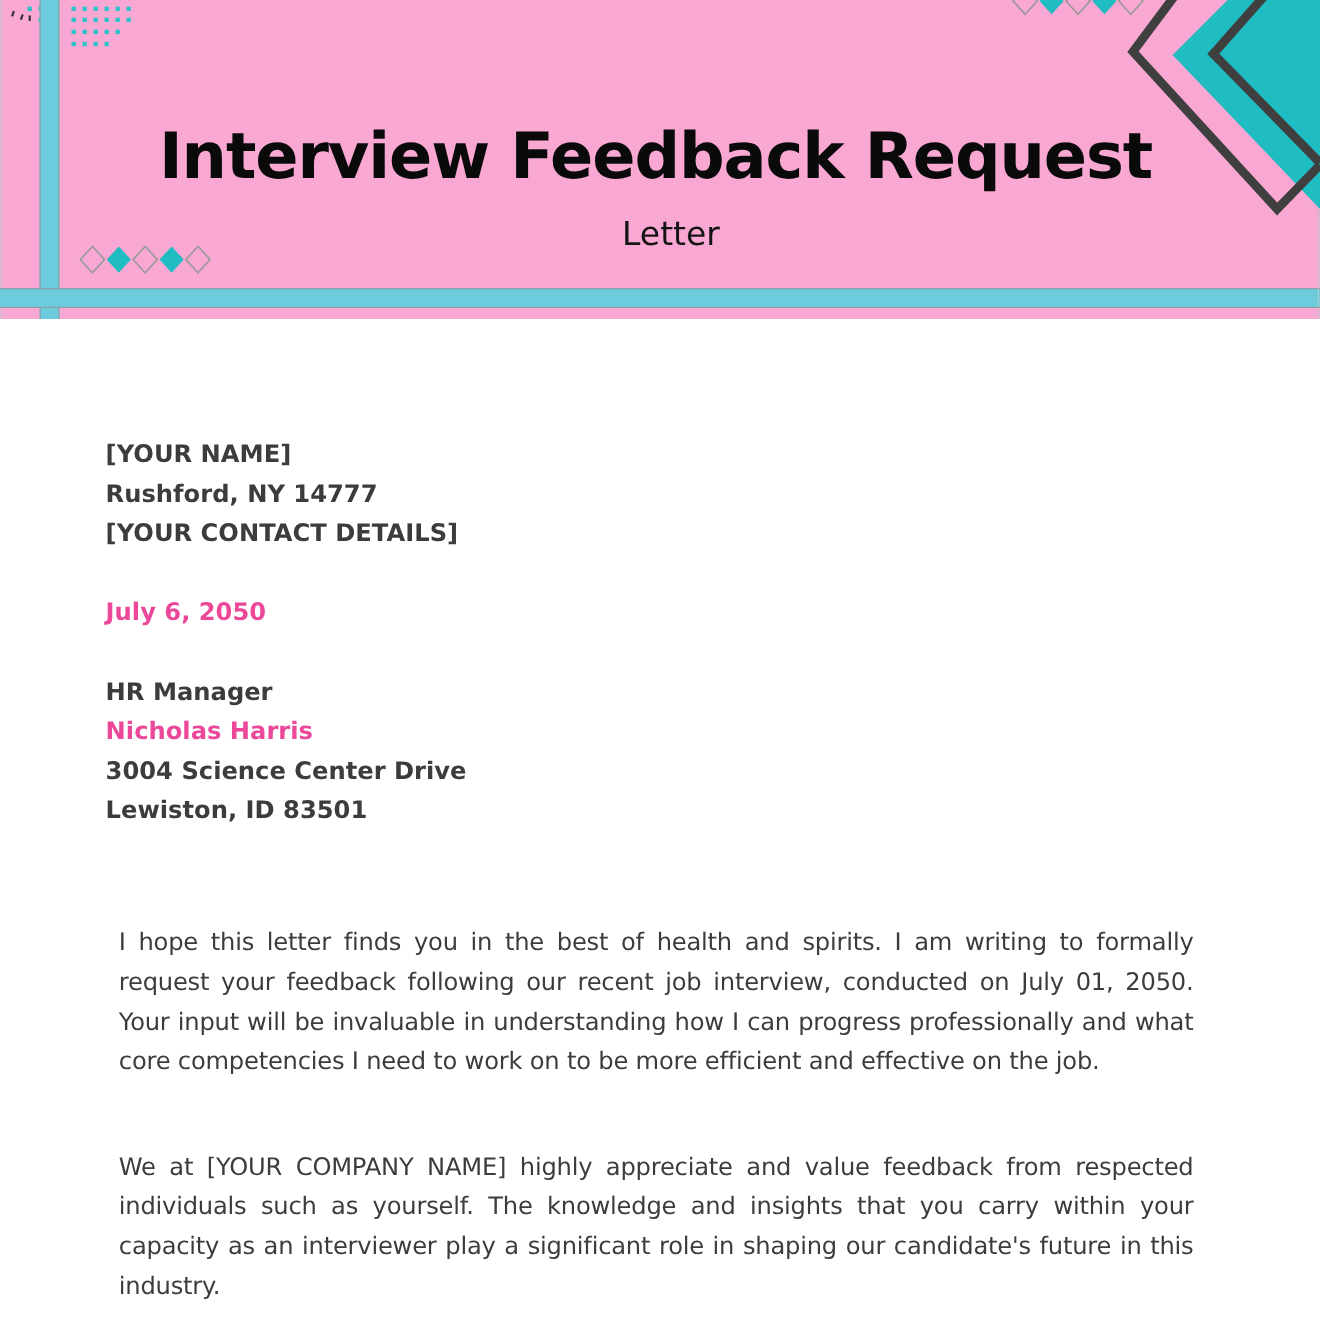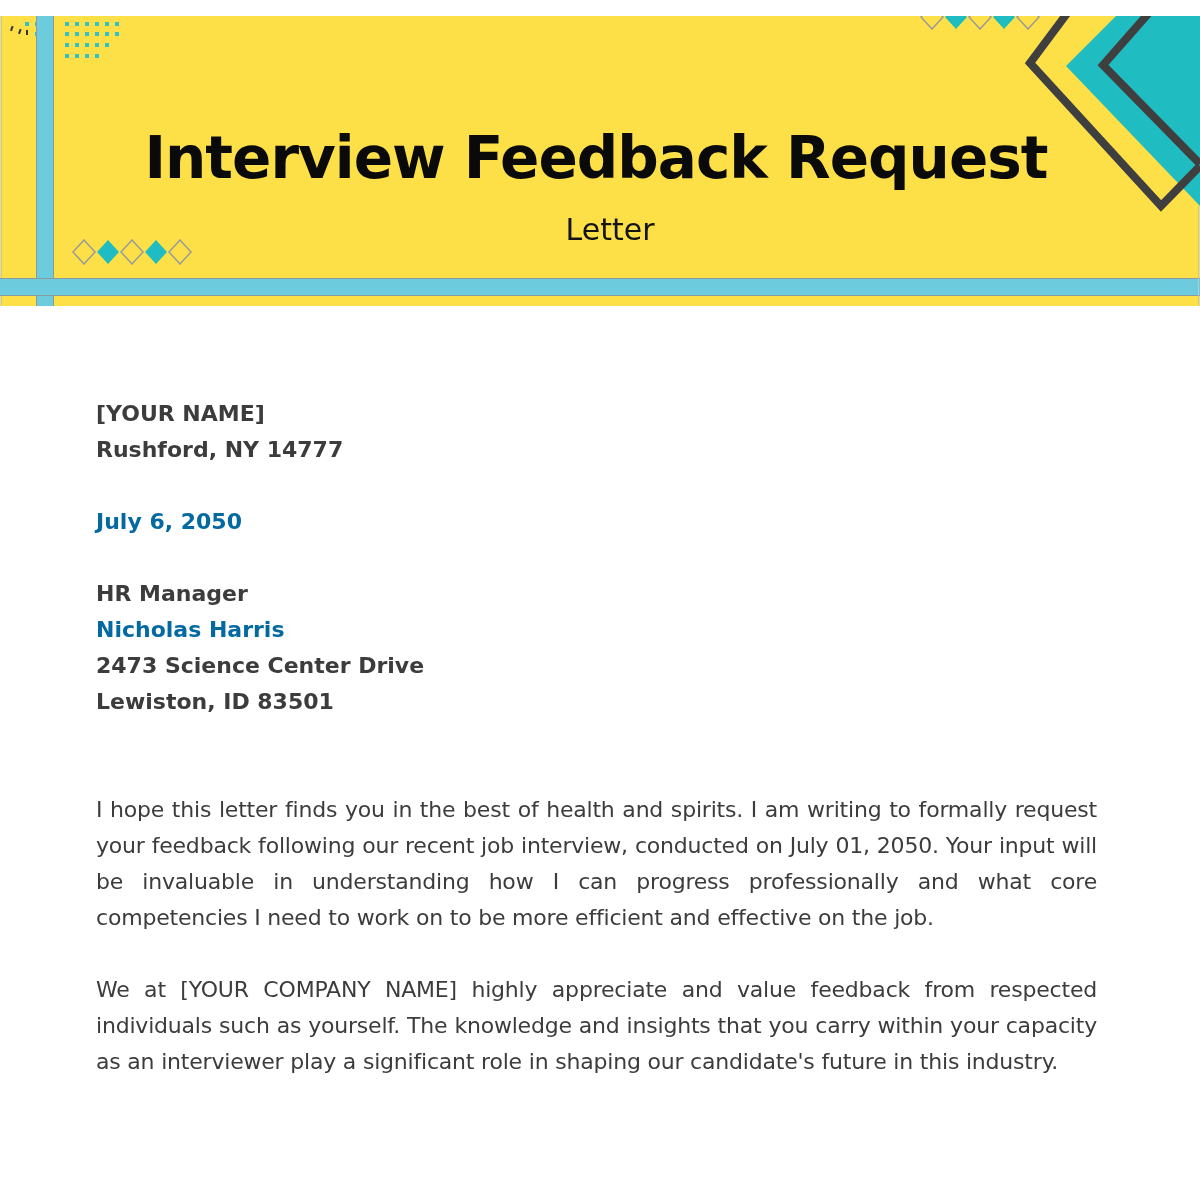--- a/index.html
+++ b/index.html
@@ -1,22 +1,22 @@
 <!DOCTYPE html>
 <html><head>
   <meta charset="utf-8">
   <style>
     html, body { margin: 0; padding: 0; }
     body {
       width: 1200px; height: 1200px; overflow: hidden; background: #ffffff;
       font-family: "Liberation Sans", sans-serif; color: #3a3a3a; position: relative;
     }
     .header {
-      position: absolute; left: 0; top: 16px; width: 1200px; height: 290px;
-      background: #fde047; overflow: hidden;
+      position: absolute; left: 0; top: 0; width: 1200px; height: 290px;
+      background: #f9a8d4; overflow: hidden;
     }
     .vbar-left {
       position: absolute; left: 36px; top: 0; width: 18px; height: 290px;
       background: #6CCBDC; border-left: 1px solid #8a9aa0; border-right: 1px solid #8a9aa0;
       box-sizing: border-box;
     }
     .vline-edge { position: absolute; left: 1px; top: 0; width: 1px; height: 290px; background: #b9c6cb; }
     .vline-right { position: absolute; left: 1198px; top: 190px; width: 1px; height: 100px; background: #b9c6cb; }
     .hbar {
       position: absolute; left: 0; top: 262px; width: 1200px; height: 18px;
@@ -38,25 +38,25 @@
     .diamonds { position: absolute; }
     .diamonds.bottom-left { left: 72px; top: 223px; }
     .diamonds.top-right { left: 920px; top: -12px; }
     .deco-right { position: absolute; left: 1000px; top: 0; width: 200px; height: 200px; }
 
     .letter {
       position: absolute; left: 96px; top: 396px; width: 1001px;
       font-family: "DejaVu Sans", sans-serif; font-size: 22px; color: #3c3c3c;
     }
     .line { height: 36px; line-height: 36px; white-space: nowrap; font-weight: bold; }
-    .bold { font-weight: bold; color: #0369a1; }
+    .bold { font-weight: bold; color: #ec4899; }
     .gap { height: 36px; }
     .para {
       line-height: 36px; text-align: justify; font-size: 22px;
-      letter-spacing: -0.2px; margin: 0;
+      letter-spacing: -0.2px; margin: 12px;
     }
   </style>
 </head>
 <body>
 
 <div class="header">
   <div class="vline-edge"></div>
   <svg class="dots" viewBox="0 0 120 50" width="120" height="50">
     <g fill="#2fc3c9">
       <rect x="17" y="6" width="4" height="4"></rect>
@@ -119,28 +119,29 @@
     <polygon points="60,1 71,13 60,25 49,13" fill="none" stroke="#9a9a9a" stroke-width="1.5"></polygon>
     <polygon points="84,1 95,13 84,25 73,13" fill="#1FBCC2"></polygon>
     <polygon points="108,1 119,13 108,25 97,13" fill="none" stroke="#9a9a9a" stroke-width="1.5"></polygon>
   </svg>
 </div>
 
 <div class="letter">
   <div>
     <div class="line">[YOUR NAME]</div>
     <div class="line">Rushford, NY 14777</div>
+    <div class="line">[YOUR CONTACT DETAILS]</div>
   </div>
   <div class="gap"></div>
   <div class="line bold">July 6, 2050</div>
   <div class="gap"></div>
   <div>
     <div class="line">HR Manager</div>
     <div class="line bold">Nicholas Harris</div>
-    <div class="line">2473 Science Center Drive</div>
+    <div class="line">3004 Science Center Drive</div>
     <div class="line">Lewiston, ID 83501</div>
   </div>
   <div class="gap"></div>
   <div class="gap"></div>
   <p class="para">I hope this letter finds you in the best of health and spirits. I am writing to formally request your feedback following our recent job interview, conducted on July 01, 2050. Your input will be invaluable in understanding how I can progress professionally and what core competencies I need to work on to be more efficient and effective on the job.</p>
   <div class="gap"></div>
   <p class="para">We at [YOUR COMPANY NAME] highly appreciate and value feedback from respected individuals such as yourself. The knowledge and insights that you carry within your capacity as an interviewer play a significant role in shaping our candidate's future in this industry.</p>
 </div>
 
 </body></html>

